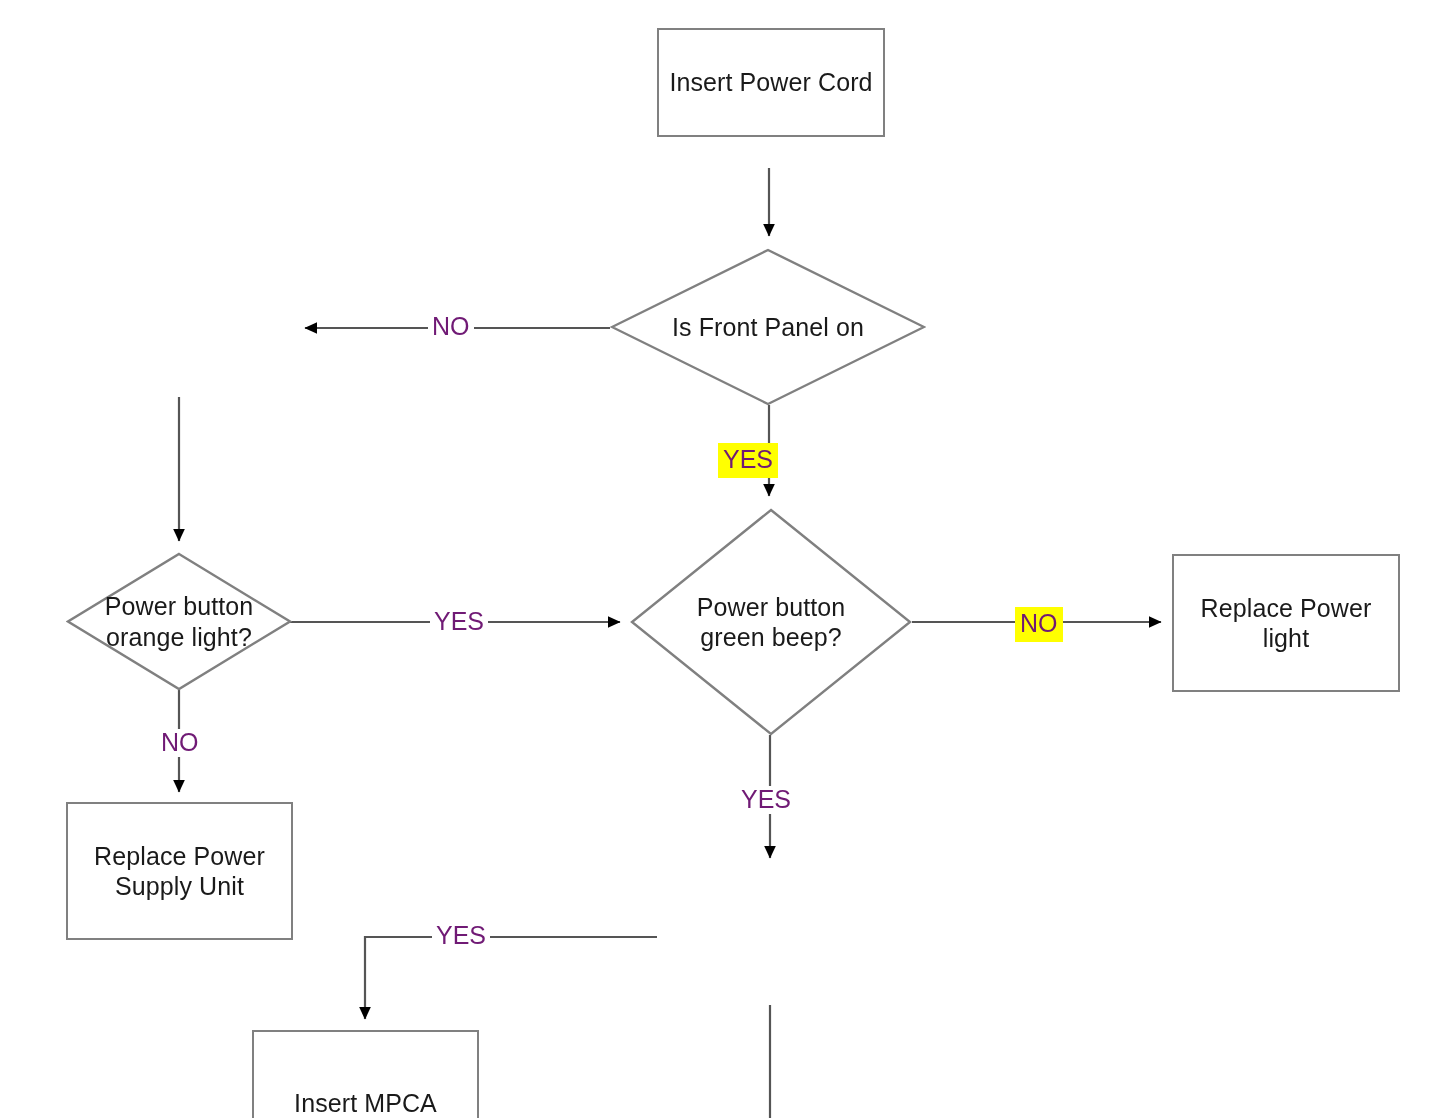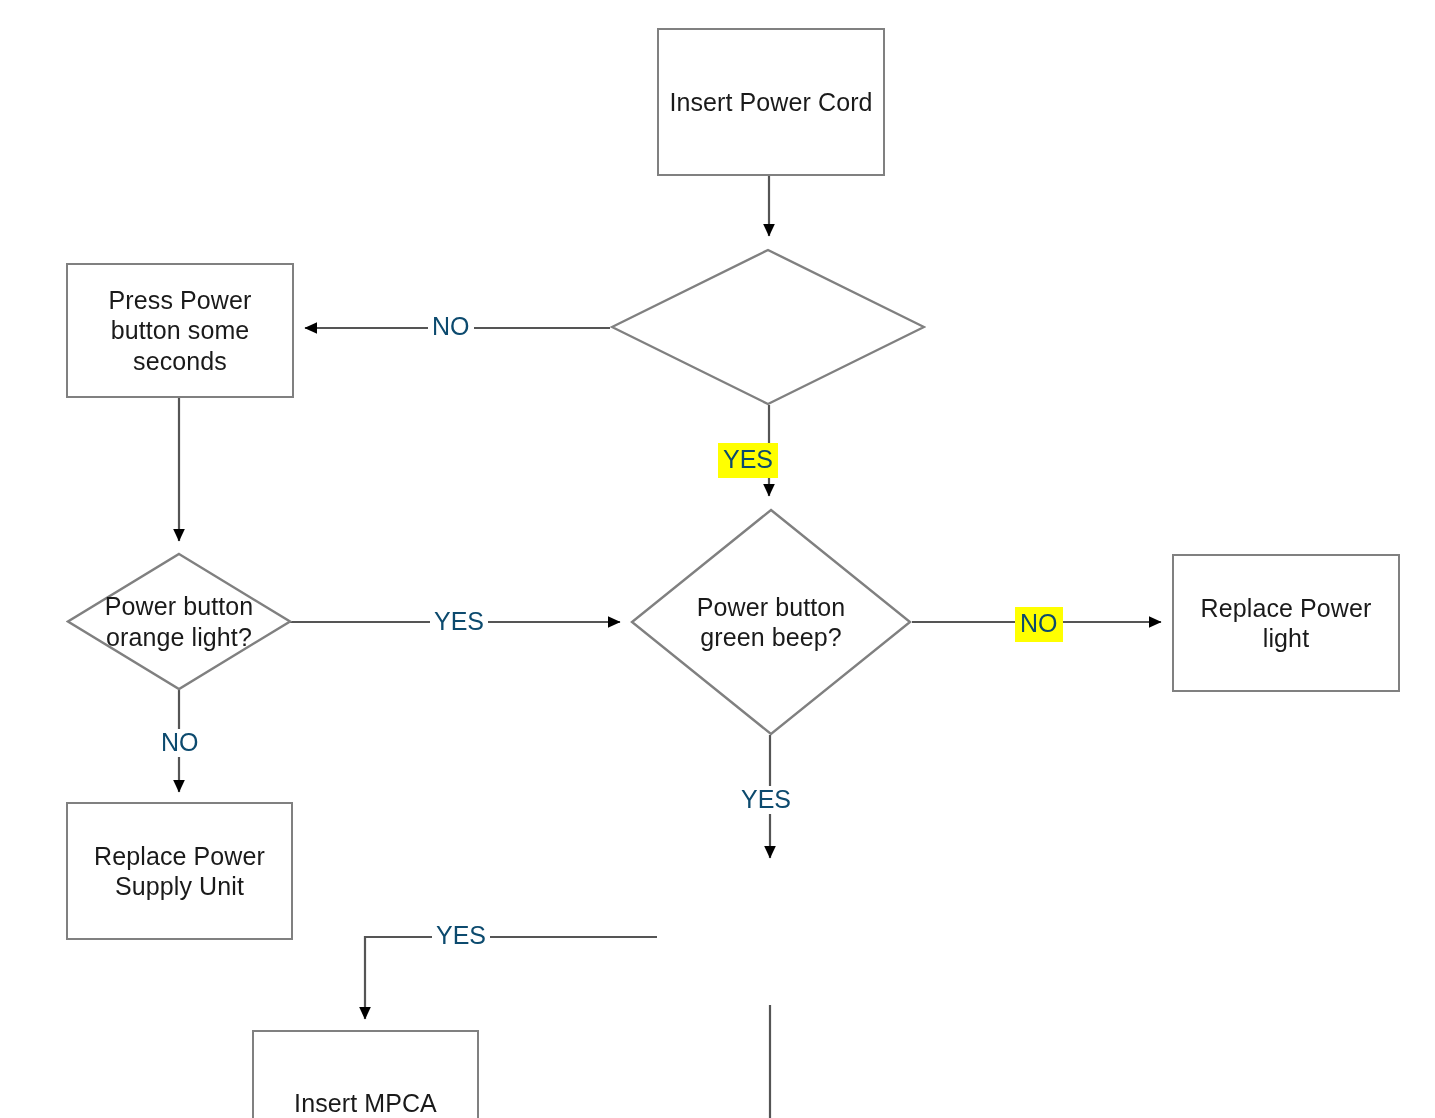--- a/index.html
+++ b/index.html
@@ -53,21 +53,21 @@
     position: absolute;
     left: 0;
     top: 0;
     width: 100%;
     height: 100%;
     z-index: 1;
   }
   .edge-label {
     position: absolute;
     font-size: 25px;
-    color: #0c4a6e;
+    color: #701a75;
     white-space: nowrap;
     z-index: 5;
     background: #ffffff;
     padding: 0 4px;
     line-height: 1.1;
   }
   .edge-label.hl {
     background: #ffff00;
     padding: 3px 5px 4px 5px;
   }
@@ -98,39 +98,33 @@
 
     <path d="M912,622 L1161,622" stroke="#555555" stroke-width="2.2" fill="none" marker-end="url(#ah)"></path>
 
     <path d="M770,735 L770,858" stroke="#555555" stroke-width="2.2" fill="none" marker-end="url(#ah)"></path>
 
     <path d="M657,937 L365,937 L365,1019" stroke="#555555" stroke-width="2.2" fill="none" marker-end="url(#ah)"></path>
 
     <path d="M770,1005 L770,1118" stroke="#555555" stroke-width="2.2" fill="none"></path>
   </svg>
 
-  <div class="node proc" style="left:657px; top:28px; width:228px; height:148px;">
+  <div class="node proc" style="left:657px; top:28px; width:228px; height:109px;">
     <span>Insert Power Cord</span>
   </div>
 
   <div class="node decision" style="left:610px; top:248px; width:316px; height:158px;">
     <svg class="dshape" viewBox="0 0 316 158" preserveAspectRatio="none">
       <polygon points="158,2 314,79 158,156 2,79" fill="#ffffff" stroke="#808080" stroke-width="2.4"></polygon>
     </svg>
     <div class="dtext">
+      <div>Is Front Panel on</div>
     </div>
   </div>
 
-  <div class="node proc" style="left:66px; top:263px; width:228px; height:135px;">
-    <div>
-      <div>Press Power</div>
-      <div>button some</div>
-      <div>seconds</div>
-    </div>
-  </div>
 
   <div class="node decision" style="left:66px; top:552px; width:226px; height:139px;">
     <svg class="dshape" viewBox="0 0 226 139" preserveAspectRatio="none">
       <polygon points="113,2 224,69.5 113,137 2,69.5" fill="#ffffff" stroke="#808080" stroke-width="2.4"></polygon>
     </svg>
     <div class="dtext">
       <div>Power button</div>
       <div>orange light?</div>
     </div>
   </div>

